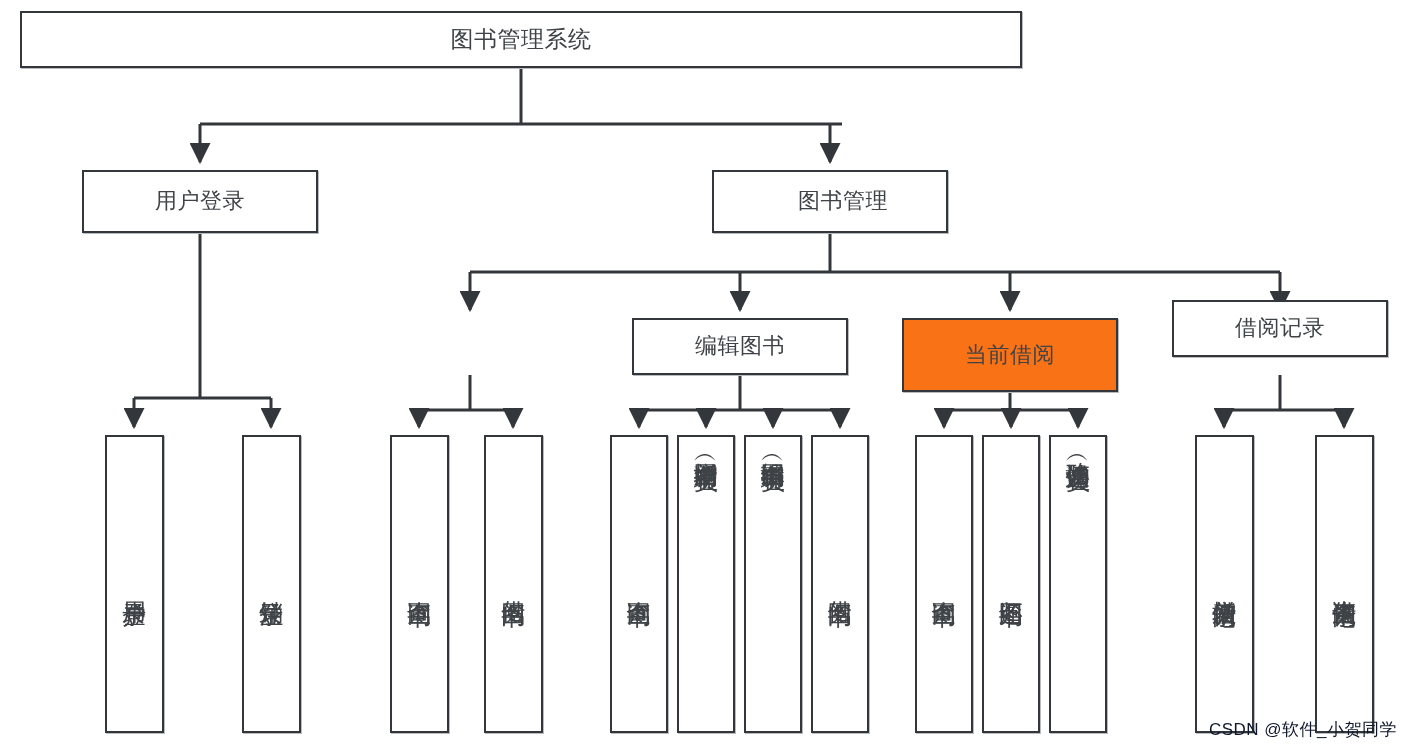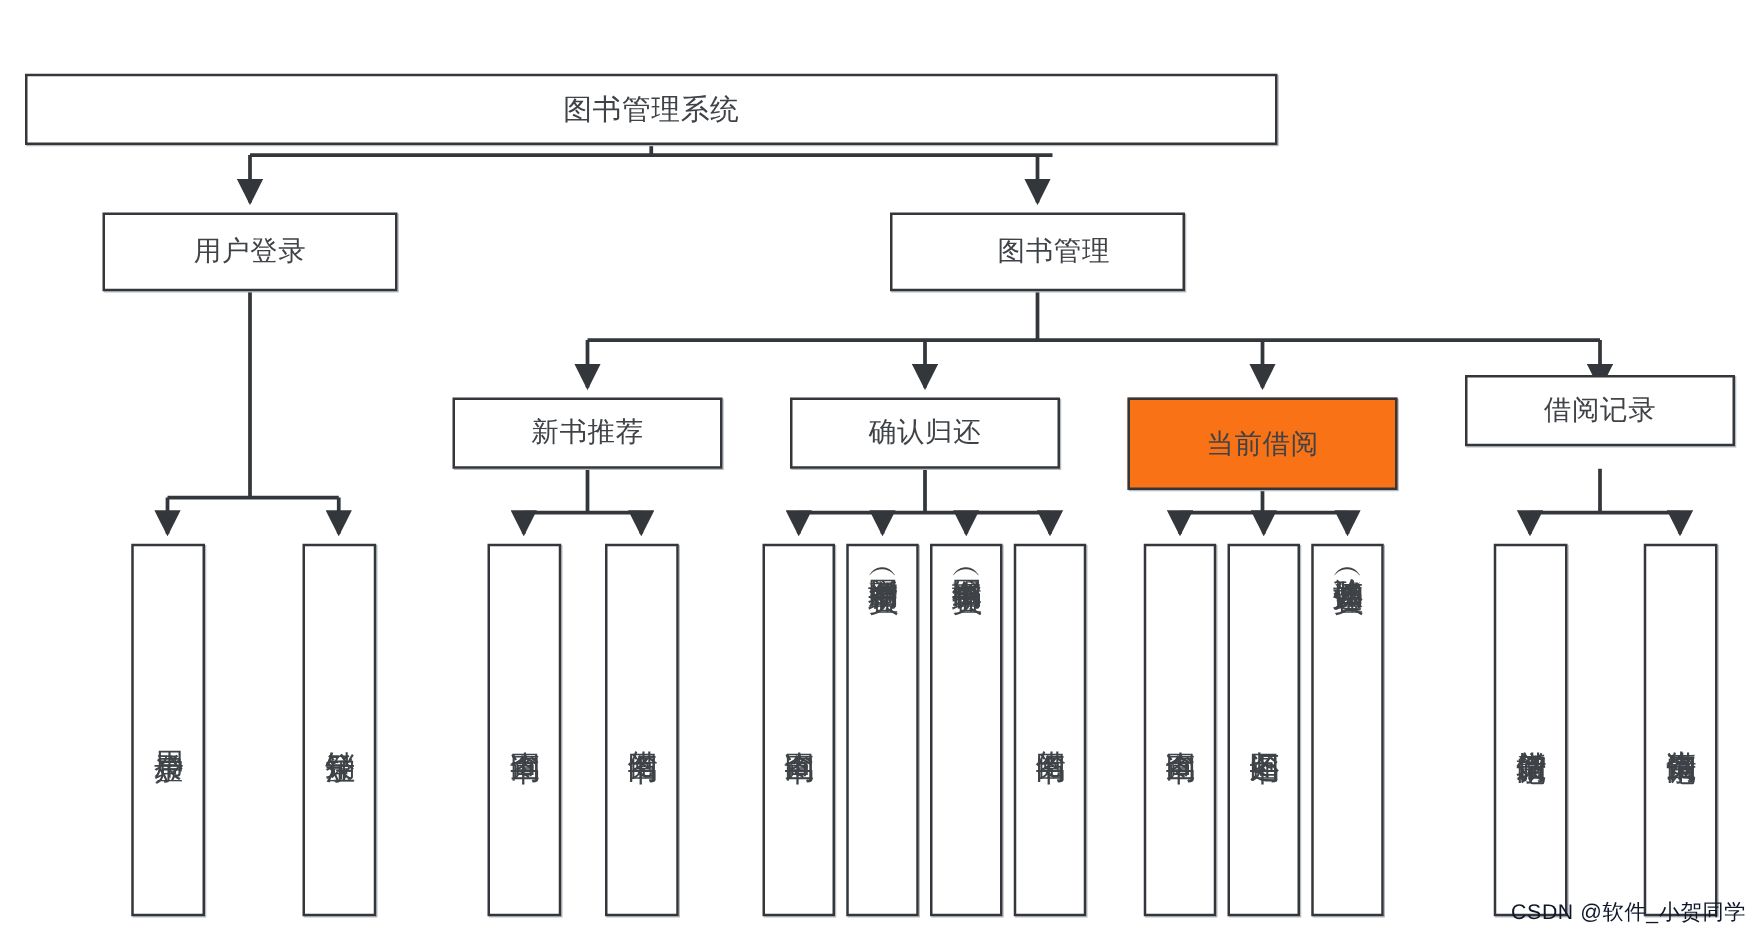--- a/index.html
+++ b/index.html
@@ -128,36 +128,33 @@
       <path d="M 1011 410 L 1011 427" marker-end="url(#arrow)"></path>
       <path d="M 1078 410 L 1078 427" marker-end="url(#arrow)"></path>
 
       <path d="M 1280 375 L 1280 410"></path>
       <path d="M 1224 410 L 1344 410"></path>
       <path d="M 1224 410 L 1224 427" marker-end="url(#arrow)"></path>
       <path d="M 1344 410 L 1344 427" marker-end="url(#arrow)"></path>
     </g>
   </svg>
 
-  <div class="node h root" style="left: 20px; top: 11px; width: 1002px; height: 57px; border-color: rgb(51, 55, 59); background: rgb(255, 255, 255); color: rgb(63, 67, 71); margin-top: 48px;">
+  <div class="node h root" style="left: 20px; top: 11px; width: 1002px; height: 57px; border-color: rgb(51, 55, 59); background: rgb(255, 255, 255); color: rgb(63, 67, 71);">
     <span class="lbl">图书管理系统</span>
   </div>
 
   <div class="node h" style="left: 82px; top: 170px; width: 236px; height: 63px; border-color: rgb(51, 55, 59); background: rgb(255, 255, 255); color: rgb(63, 67, 71);">
     <span class="lbl">用户登录</span>
   </div>
   <div class="node h" style="left: 712px; top: 170px; width: 236px; height: 63px; border-color: rgb(51, 55, 59); background: rgb(255, 255, 255); color: rgb(63, 67, 71); padding-left: 26px;">
     <span class="lbl">图书管理</span>
   </div>
 
-  <div class="node h" style="left: 362px; top: 318px; width: 216px; height: 57px; border-color: rgb(51, 55, 59); background: rgb(255, 255, 255); color: rgb(63, 67, 71);">
-    <span class="lbl">新书推荐</span>
-  </div>
   <div class="node h" style="left: 632px; top: 318px; width: 216px; height: 57px; border-color: rgb(51, 55, 59); background: rgb(255, 255, 255); color: rgb(63, 67, 71);">
-    <span class="lbl">确认归还</span>
+    <span class="lbl">编辑图书</span>
   </div>
   <div class="node h" style="left: 902px; top: 318px; width: 216px; height: 74px; border-color: rgb(51, 55, 59); background: #f97316; color: rgb(63, 67, 71);">
     <span class="lbl">当前借阅</span>
   </div>
   <div class="node h" style="left: 1172px; top: 300px; width: 216px; height: 57px; border-color: rgb(51, 55, 59); background: rgb(255, 255, 255); color: rgb(63, 67, 71);">
     <span class="lbl">借阅记录</span>
   </div>
 
   <div class="node v mid" style="left: 105px; top: 435px; width: 59px; height: 298px; border-color: rgb(51, 55, 59); background: rgb(255, 255, 255); color: rgb(63, 67, 71);">
     <span class="lbl">用户登录</span>

